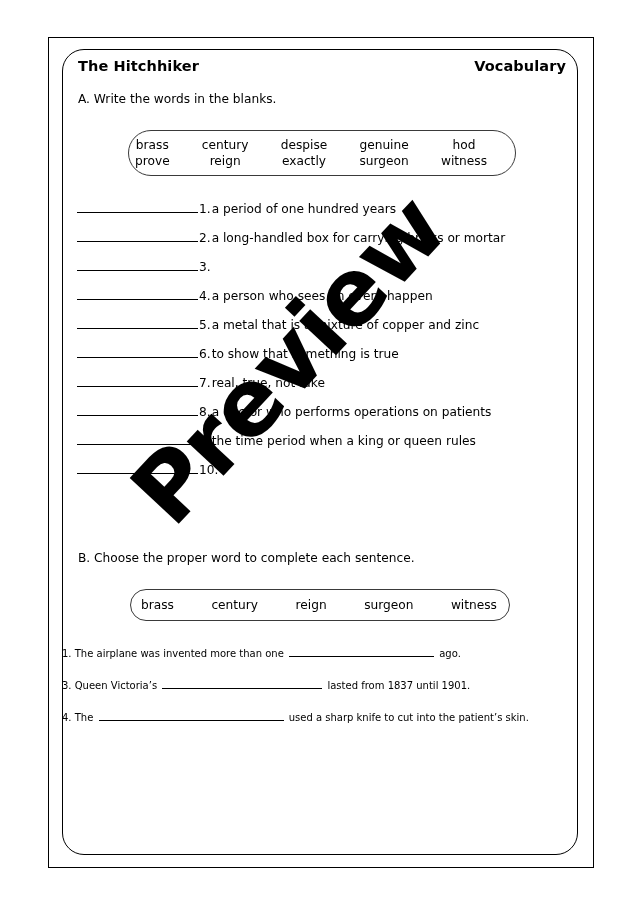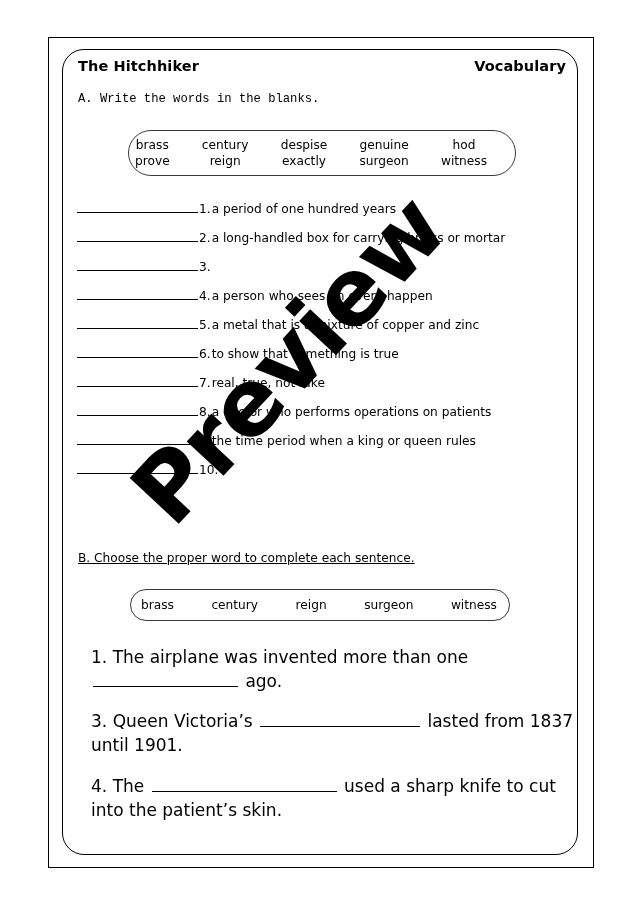--- a/index.html
+++ b/index.html
@@ -54,21 +54,20 @@
     font-size: 14.5px;
     letter-spacing: 0.1px;
   }
 
   
   #section-a-instruction {
     position: absolute;
     left: 78px;
     top: 92px;
     font-size: 12.2px;
-    font-family: Liberation Mono, monospace;
   }
 
   .word-bank {
     position: absolute;
     border: 1px solid #3a3a3a;
     border-radius: 999px;
     box-sizing: border-box;
     display: flex;
     align-items: center;
     justify-content: flex-start;
@@ -132,29 +131,28 @@
     flex: none;
   }
   .a-text { padding-left: 1px; }
 
   
   #section-b-instruction {
     position: absolute;
     left: 78px;
     top: 551px;
     font-size: 12.2px;
-    text-decoration: underline;
   }
 
   #section-b-items {
     position: absolute;
-    left: 91px;
+    left: 62px;
     top: 645px;
     width: 500px;
-    font-size: 17px;
+    font-size: 10px;
   }
   .b-item {
     margin-bottom: 16px;
     line-height: 1.42;
   }
   .b-blank {
     display: inline-block;
     border-bottom: 1px solid #000000;
     height: 11px;
     vertical-align: baseline;

